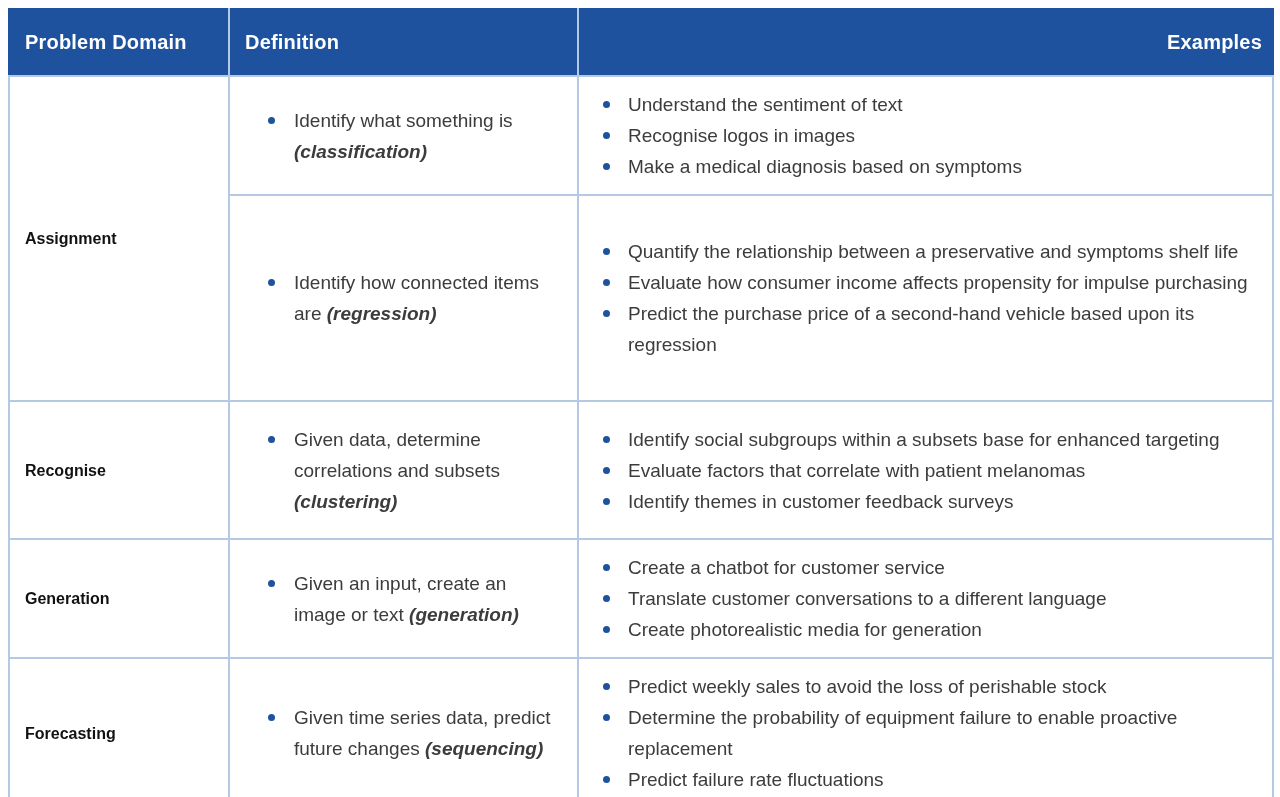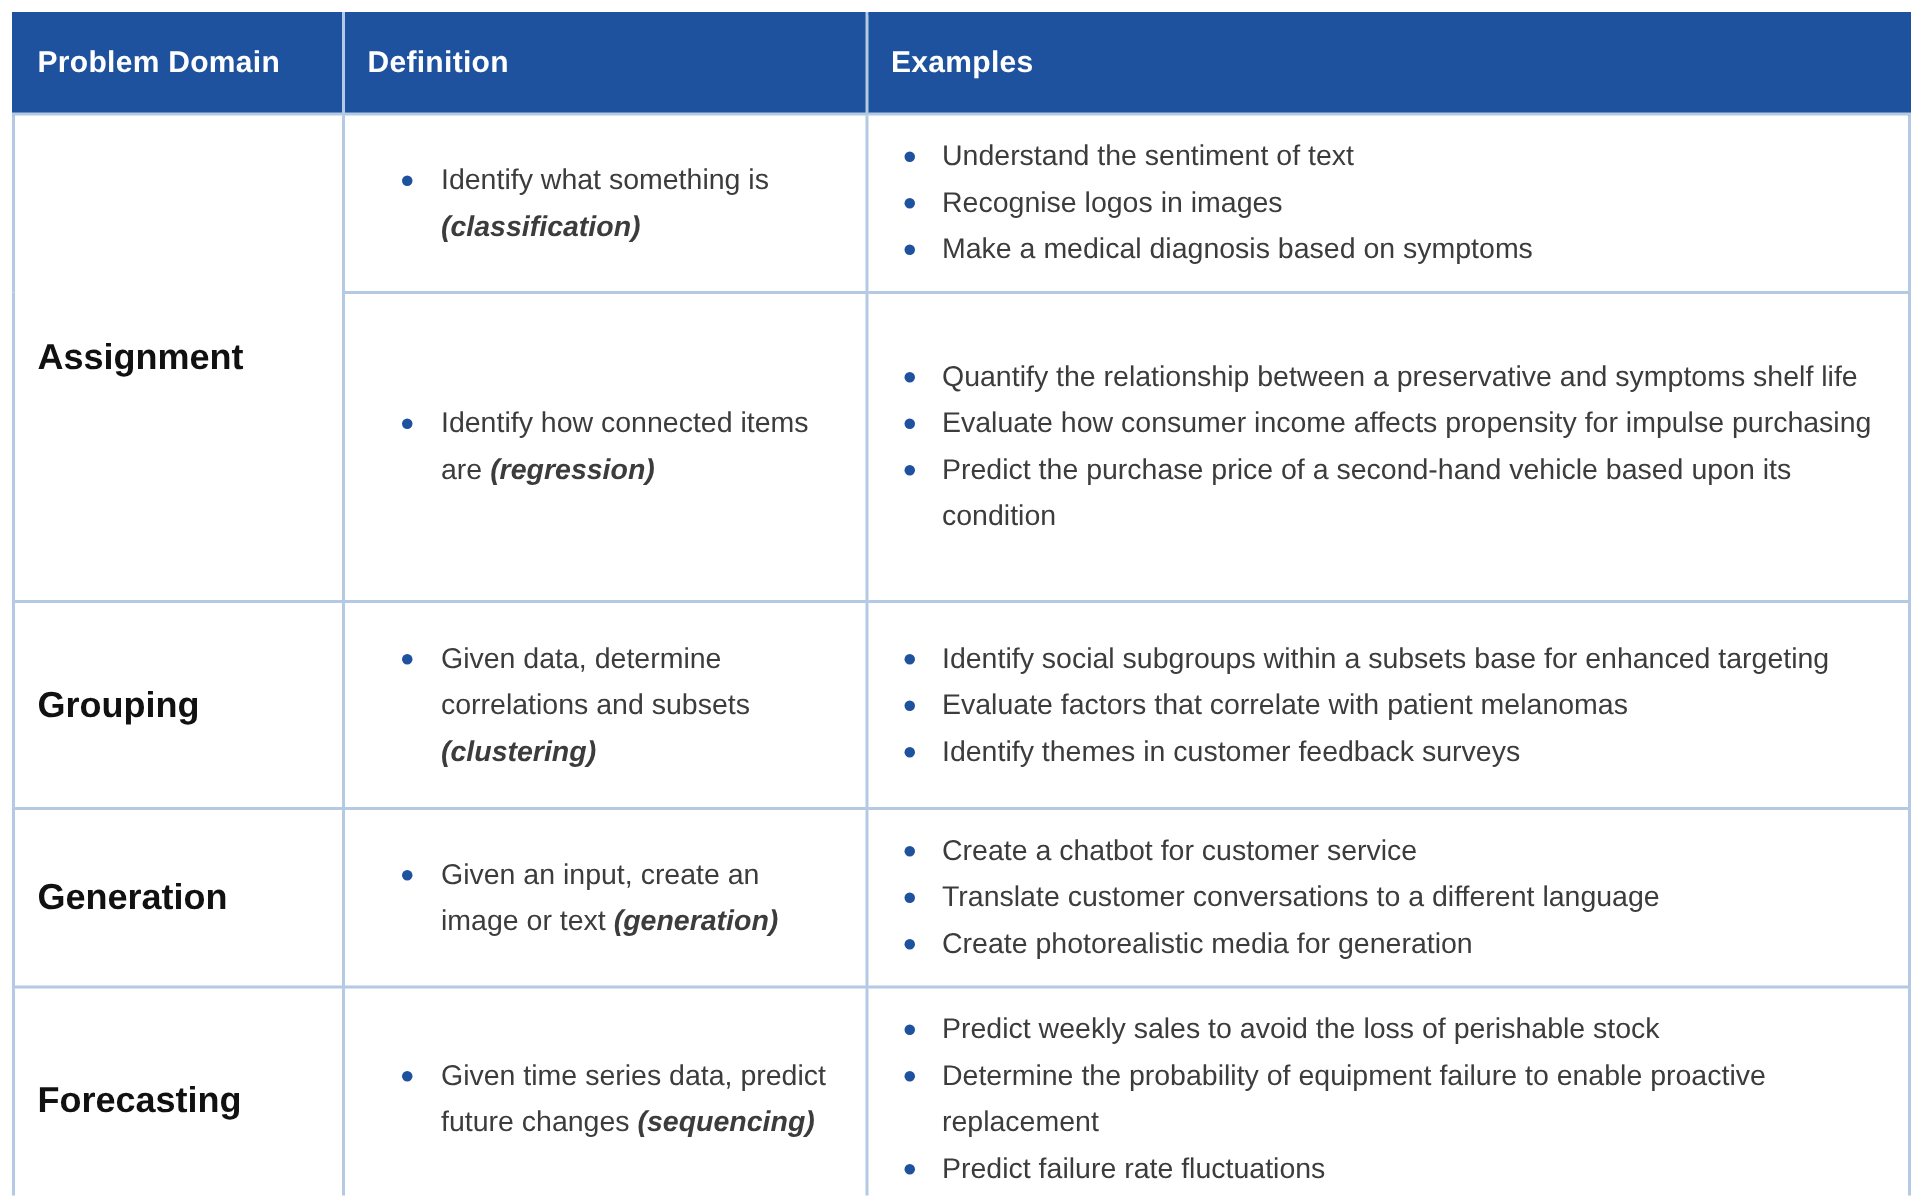--- a/index.html
+++ b/index.html
@@ -29,32 +29,32 @@
     font-size:20px;
     font-weight:700;
     text-align:left;
     vertical-align:middle;
     padding:0 10px 0 15px;
     border:2px solid var(--border);
     letter-spacing:0.2px;
   }
   thead th{border-top-color:var(--header-bg);}
   thead th:first-child{border-left-color:var(--header-bg);}
-  thead th:last-child{border-right-color:var(--header-bg);}
+  thead th:last-child{border-right-color:var(--header-bg);text-align:right;}
   td{
     border:2px solid var(--border);
     vertical-align:middle;
     color:var(--body-text);
     font-size:19px;
     line-height:31px;
   }
   td.domain{
     font-weight:700;
     color:var(--domain-text);
-    font-size:24px;
+    font-size:16px;
     padding:0 10px 0 15px;
   }
   td.def{padding:12px 26px 12px 38px;}
   td.ex{padding:12px 18px 12px 24px;margin-left:47px;}
   ul{margin:0;padding:0;list-style:none;}
   li{display:flex;align-items:flex-start;}
   .bullet{
     flex:none;
     width:7px;height:7px;
     border-radius:50%;
@@ -124,27 +124,27 @@
               <li>
                 <span class="bullet"></span>
                 <span>Quantify the relationship between a preservative and symptoms shelf life</span>
               </li>
               <li>
                 <span class="bullet"></span>
                 <span>Evaluate how consumer income affects propensity for impulse purchasing</span>
               </li>
               <li>
                 <span class="bullet"></span>
-                <span>Predict the purchase price of a second-hand vehicle based upon its condition</span>
+                <span>Predict the purchase price of a second-hand vehicle based upon its regression</span>
               </li>
             </ul>
           </td>
         </tr>
         <tr style="height: 138px;">
-          <td class="domain" rowspan="1">Grouping</td>
+          <td class="domain" rowspan="1">Recognise</td>
           <td class="def">
             <ul>
               <li>
                 <span class="bullet"></span>
                 <span><span>Given data, determine correlations and subsets</span> <span class="term">(clustering)</span></span>
               </li>
             </ul>
           </td>
           <td class="ex">
             <ul>

